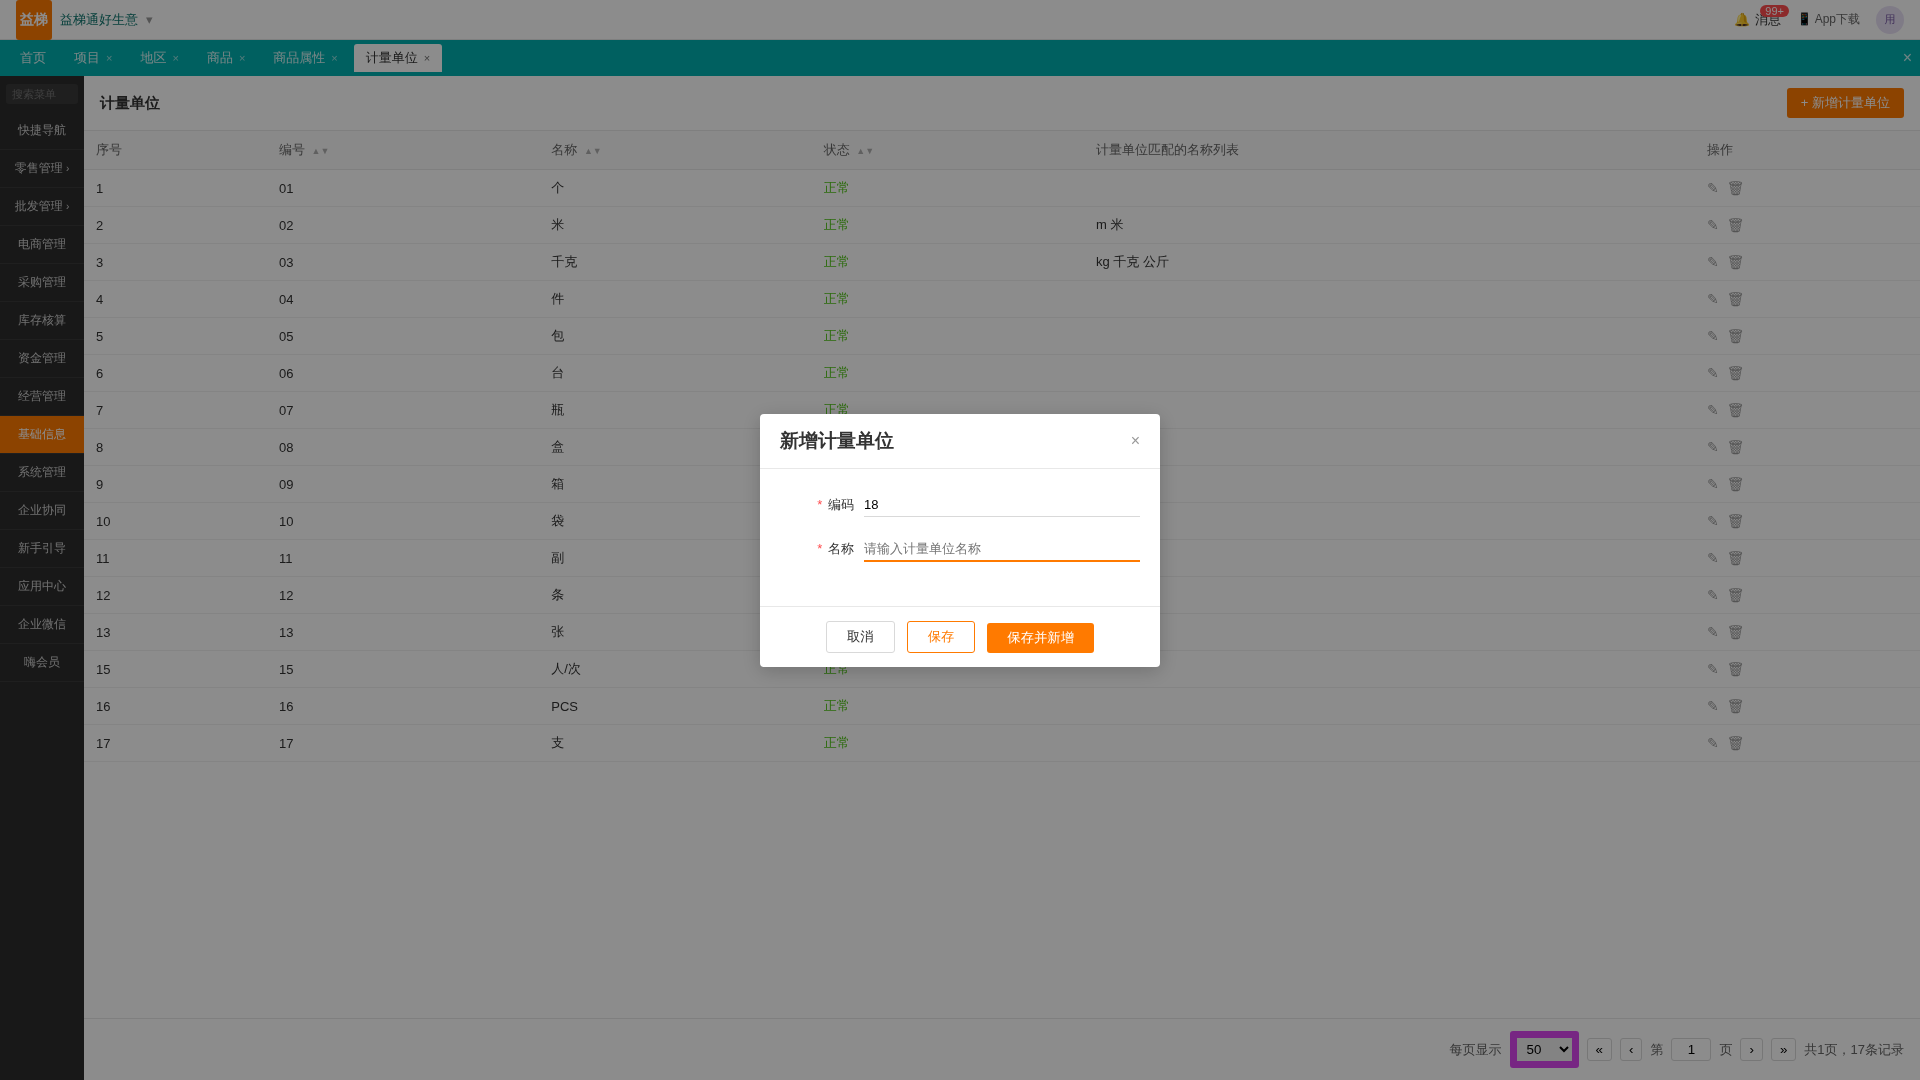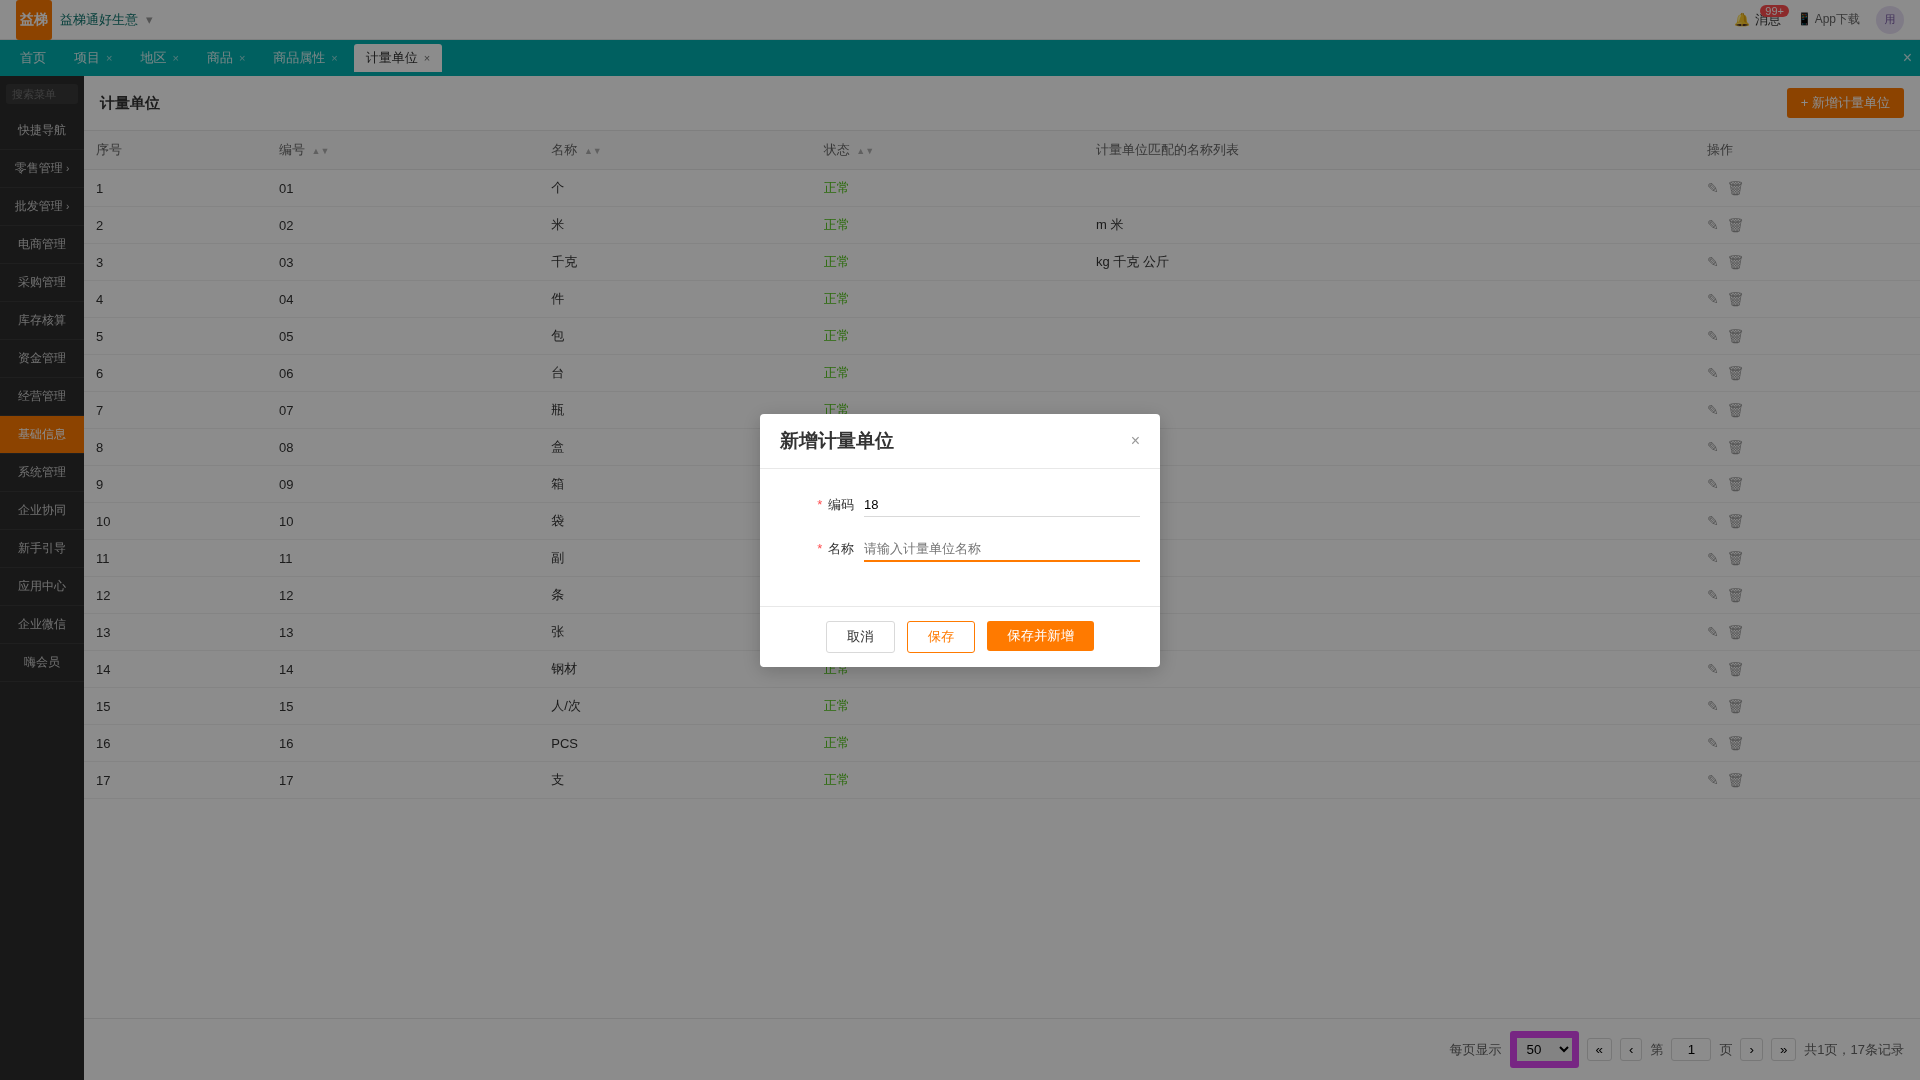--- a/index.html
+++ b/index.html
@@ -60,21 +60,21 @@
     .modal { background: #fff; border-radius: 4px; width: 400px; box-shadow: 0 4px 20px rgba(0,0,0,0.2); }
     .modal-header { padding: 14px 20px; border-bottom: 1px solid #e8e8e8; display: flex; align-items: center; justify-content: space-between; }
     .modal-title { font-size: 19px; font-weight: 600; }
     .modal-close { cursor: pointer; color: #999; font-size: 16px; }
     .modal-body { padding: 24px 20px; margin-left: 14px; }
     .form-item { display: flex; align-items: center; margin-bottom: 20px; }
     .form-label { width: 60px; text-align: right; margin-right: 10px; font-size: 13px; color: #333; }
     .form-label .required { color: #ff4d4f; margin-right: 2px; }
     .form-input { flex: 1; border: none; border-bottom: 1px solid #d9d9d9; padding: 4px 0; font-size: 13px; outline: none; }
     .form-input.active-input { border-bottom: 2px solid #ff7a00; }
-    .modal-footer { padding: 14px 20px; border-top: 1px solid #e8e8e8; display: flex; align-items: flex-start; justify-content: center; gap: 12px; }
+    .modal-footer { padding: 14px 20px; border-top: 1px solid #e8e8e8; display: flex; align-items: flex-end; justify-content: center; gap: 12px; }
     .btn-cancel { border: 1px solid #d9d9d9; background: #fff; color: #333; padding: 6px 20px; border-radius: 3px; cursor: pointer; }
     .btn-save { border: 1px solid #ff7a00; background: #fff; color: #ff7a00; padding: 6px 20px; border-radius: 3px; cursor: pointer; }
     .btn-save-new { background: #ff7a00; color: #fff; border: none; padding: 6px 20px; border-radius: 3px; cursor: pointer; }
 
     .sort-arrows { display: inline-flex; flex-direction: column; margin-left: 3px; opacity: 0.5; font-size: 9px; }
   </style>
 </head>
 <body>
 
 <div class="topbar">
@@ -371,33 +371,20 @@
       <div class="action-btns">
         <span class="action-icon">✎</span>
         <span class="action-icon">🗑</span>
       </div>
     </td>
   </tr>
             <tr>
     <td>13</td>
     <td>13</td>
     <td>张</td>
-    <td class="status-normal">正常</td>
-    <td></td>
-    <td>
-      <div class="action-btns">
-        <span class="action-icon">✎</span>
-        <span class="action-icon">🗑</span>
-      </div>
-    </td>
-  </tr>
-            <tr>
-    <td>14</td>
-    <td>14</td>
-    <td>钢材</td>
     <td class="status-normal">正常</td>
     <td></td>
     <td>
       <div class="action-btns">
         <span class="action-icon">✎</span>
         <span class="action-icon">🗑</span>
       </div>
     </td>
   </tr>
             <tr>

